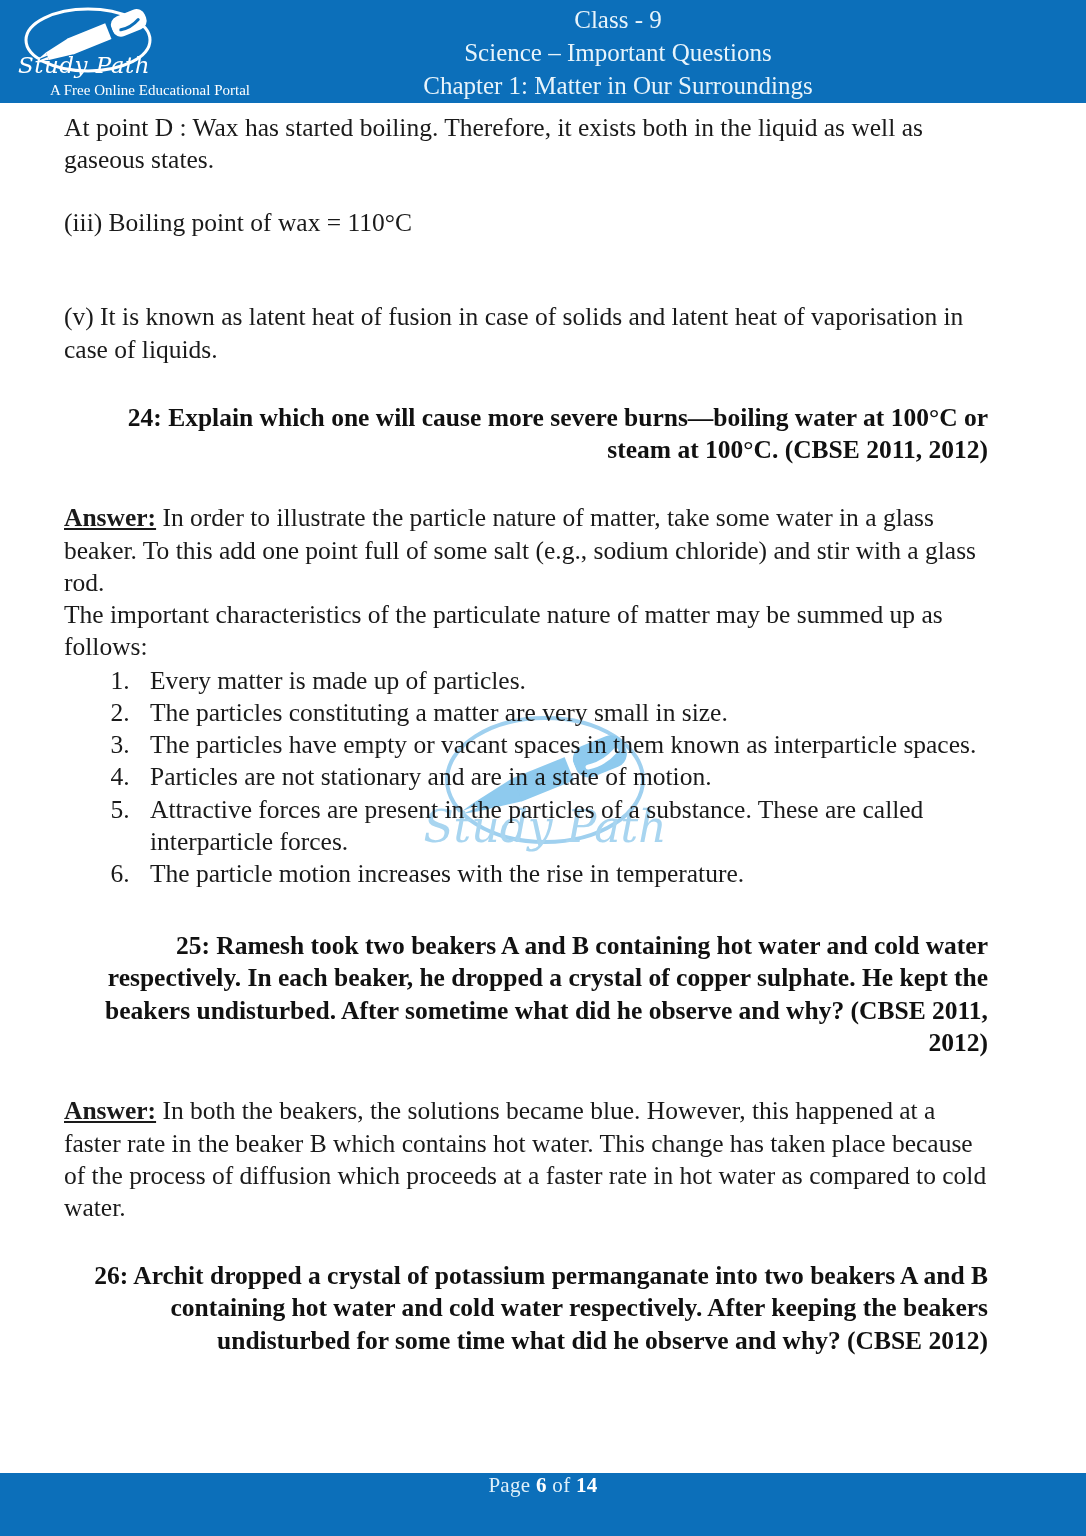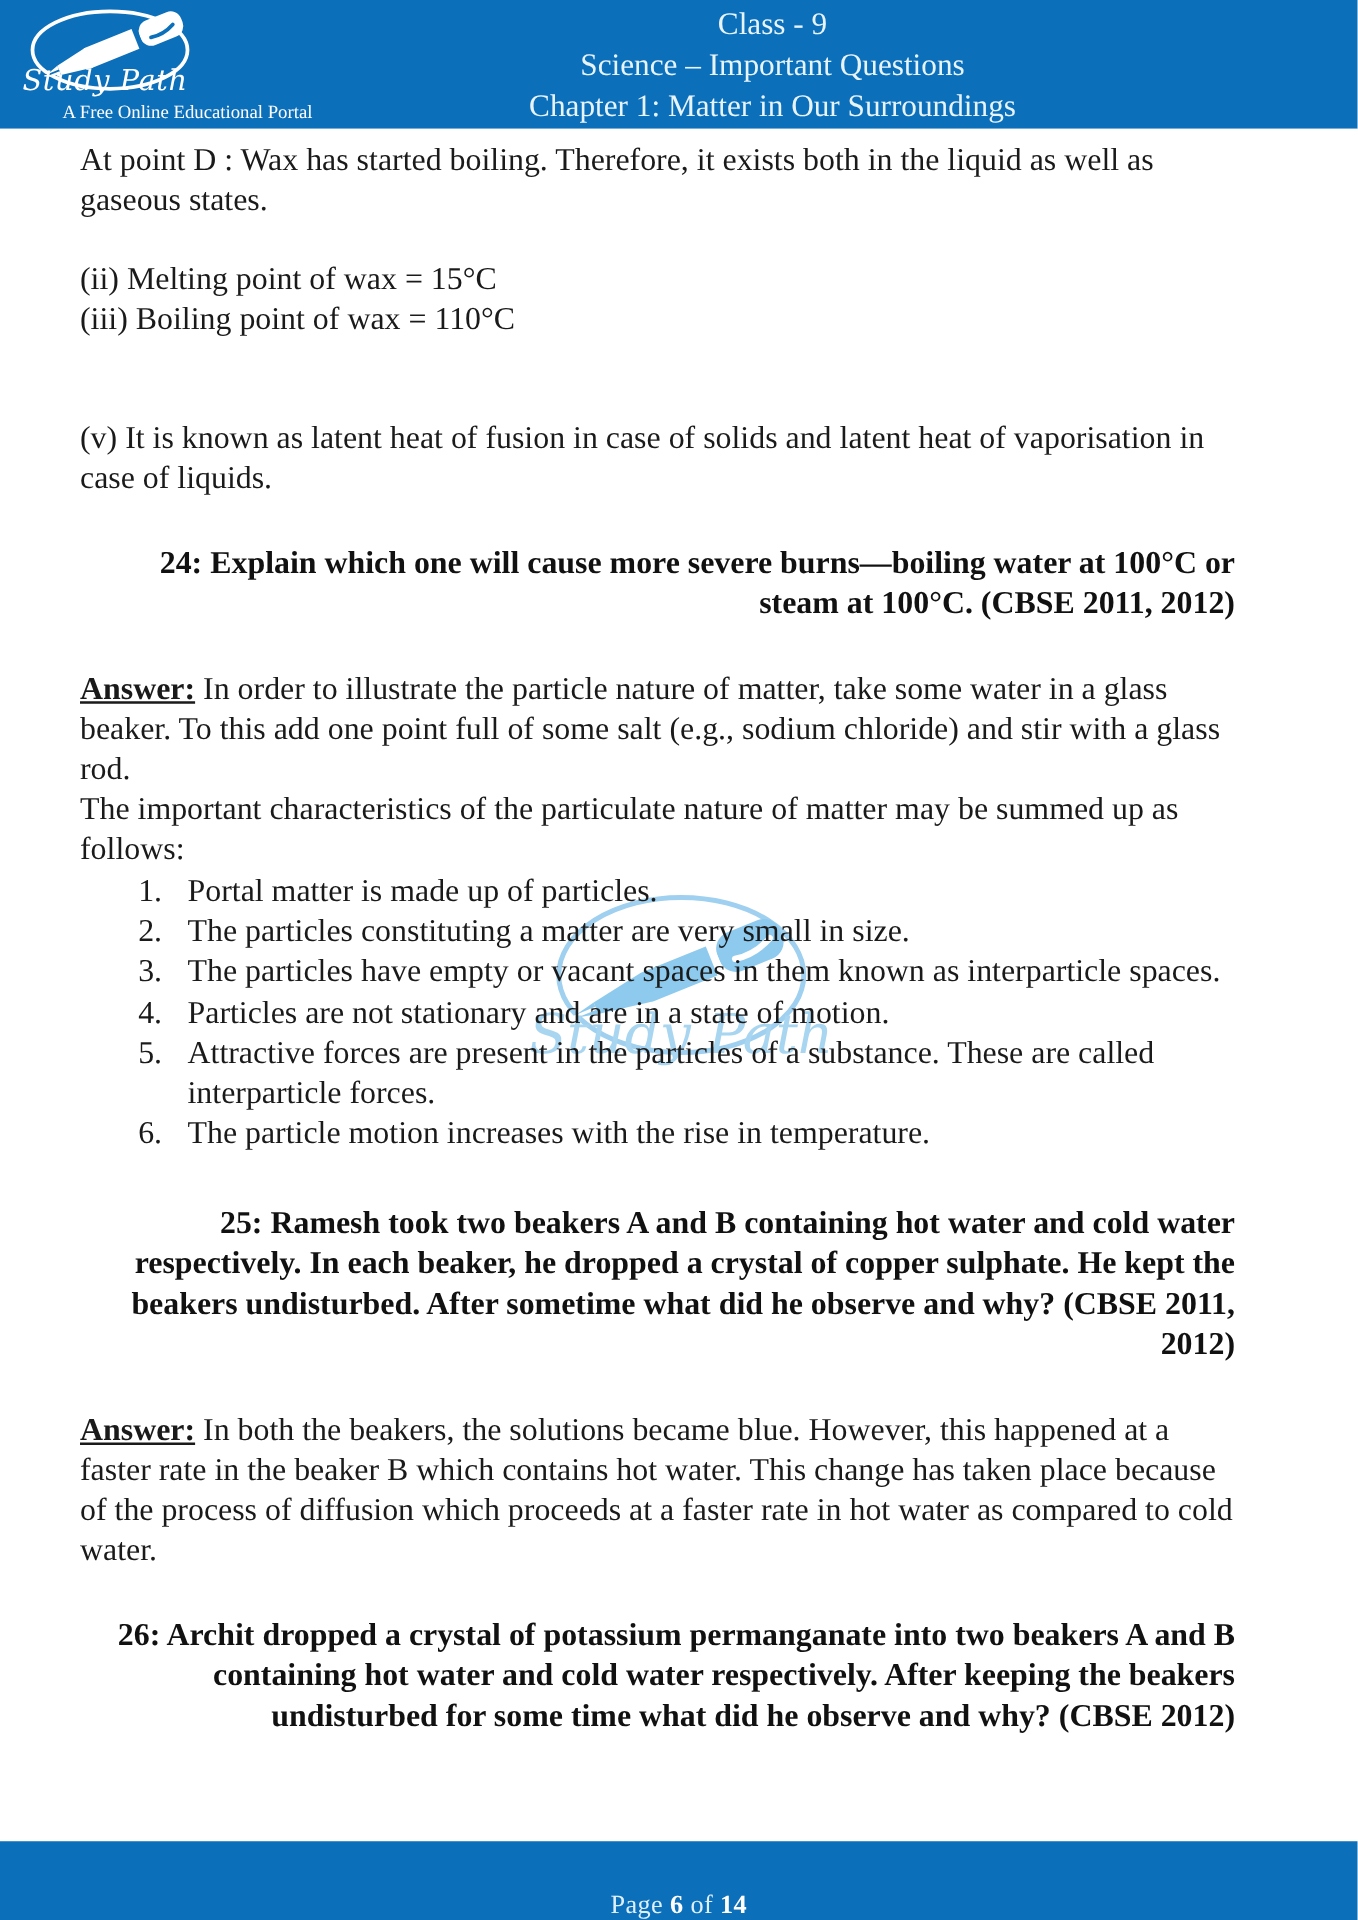--- a/index.html
+++ b/index.html
@@ -86,21 +86,21 @@
 
   
   .page-footer {
     position: absolute;
     left: 0;
     top: 1473px;
     width: 1086px;
     height: 63px;
     background: #0c6fba;
     display: flex;
-    align-items: flex-end;
+    align-items: flex-start;
     justify-content: center;
   }
   .footer-text {
     color: #dff0fa;
     font-family: "Liberation Serif", serif;
     font-size: 21px;
     letter-spacing: 0.3px;
   }
   .footer-text b { color: #ffffff; font-weight: bold; }
 
@@ -199,41 +199,40 @@
   </g>
   <text x="140" y="142" text-anchor="middle" font-family="DejaVu Serif, serif" font-style="italic" font-size="44" fill="#a8d5f0">Study Path</text>
 </svg>
 
 <div class="content">
 
   <p class="para">At point D : Wax has started boiling. Therefore, it exists both in the liquid as well as gaseous states.</p>
 
   <div class="gap-sm"></div>
 
-  <p class="para">(ii) Melting point of wax = 15°C</p>
   <p class="para">(iii) Boiling point of wax = 110°C</p>
 
   <div class="gap-sm"></div>
 
 
   <div class="gap-sm"></div>
 
   <p class="para">(v) It is known as latent heat of fusion in case of solids and latent heat of vaporisation in case of liquids.</p>
 
   <div class="gap-md"></div>
 
   <p class="q-head">24: Explain which one will cause more severe burns—boiling water at 100°C or steam at 100°C. (CBSE 2011, 2012)</p>
 
   <div class="gap-md"></div>
 
   <p class="para"><span class="ans-label">Answer:</span><span> In order to illustrate the particle nature of matter, take some water in a glass beaker. To this add one point full of some salt (e.g., sodium chloride) and stir with a glass rod.</span></p>
   <p class="para">The important characteristics of the particulate nature of matter may be summed up as follows:</p>
 
   <ol class="char-list">
-    <li>Portal matter is made up of particles.</li>
+    <li>Every matter is made up of particles.</li>
     <li>The particles constituting a matter are very small in size.</li>
     <li>The particles have empty or vacant spaces in them known as interparticle spaces.</li>
     <li>Particles are not stationary and are in a state of motion.</li>
     <li>Attractive forces are present in the particles of a substance. These are called interparticle forces.</li>
     <li>The particle motion increases with the rise in temperature.</li>
   </ol>
 
   <div class="gap-lg"></div>
 
   <p class="q-head">25: Ramesh took two beakers A and B containing hot water and cold water respectively. In each beaker, he dropped a crystal of copper sulphate. He kept the beakers undisturbed. After sometime what did he observe and why? (CBSE 2011, 2012)</p>

